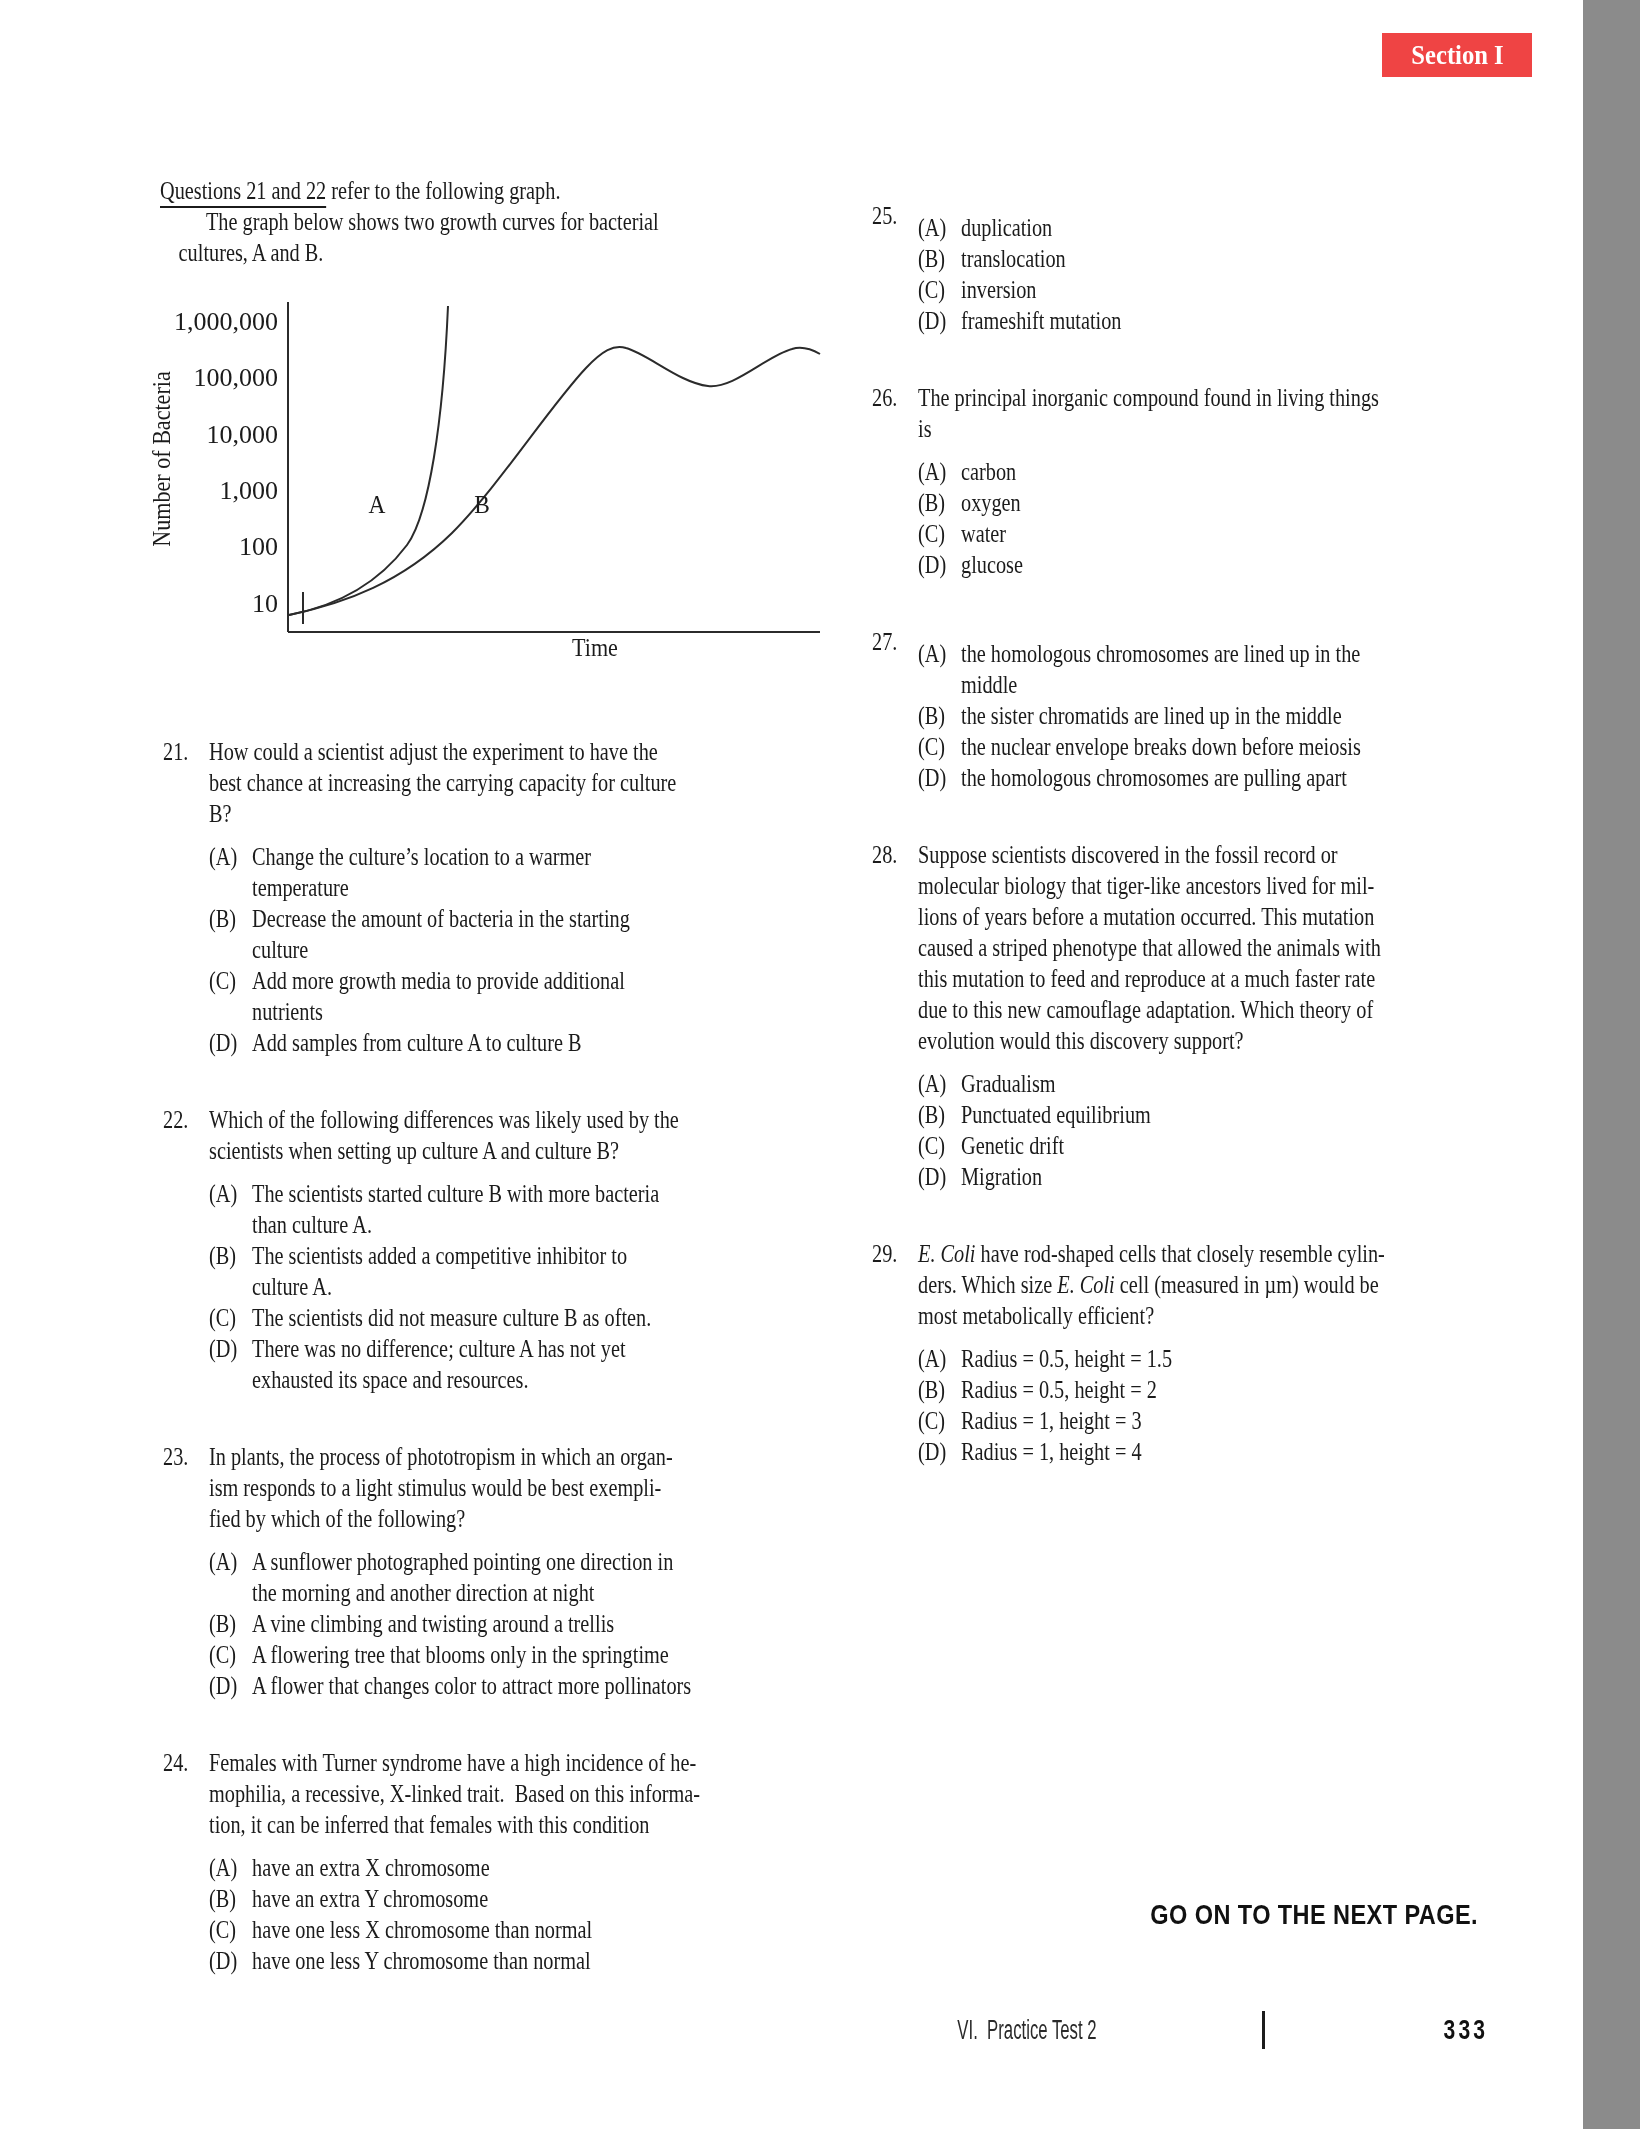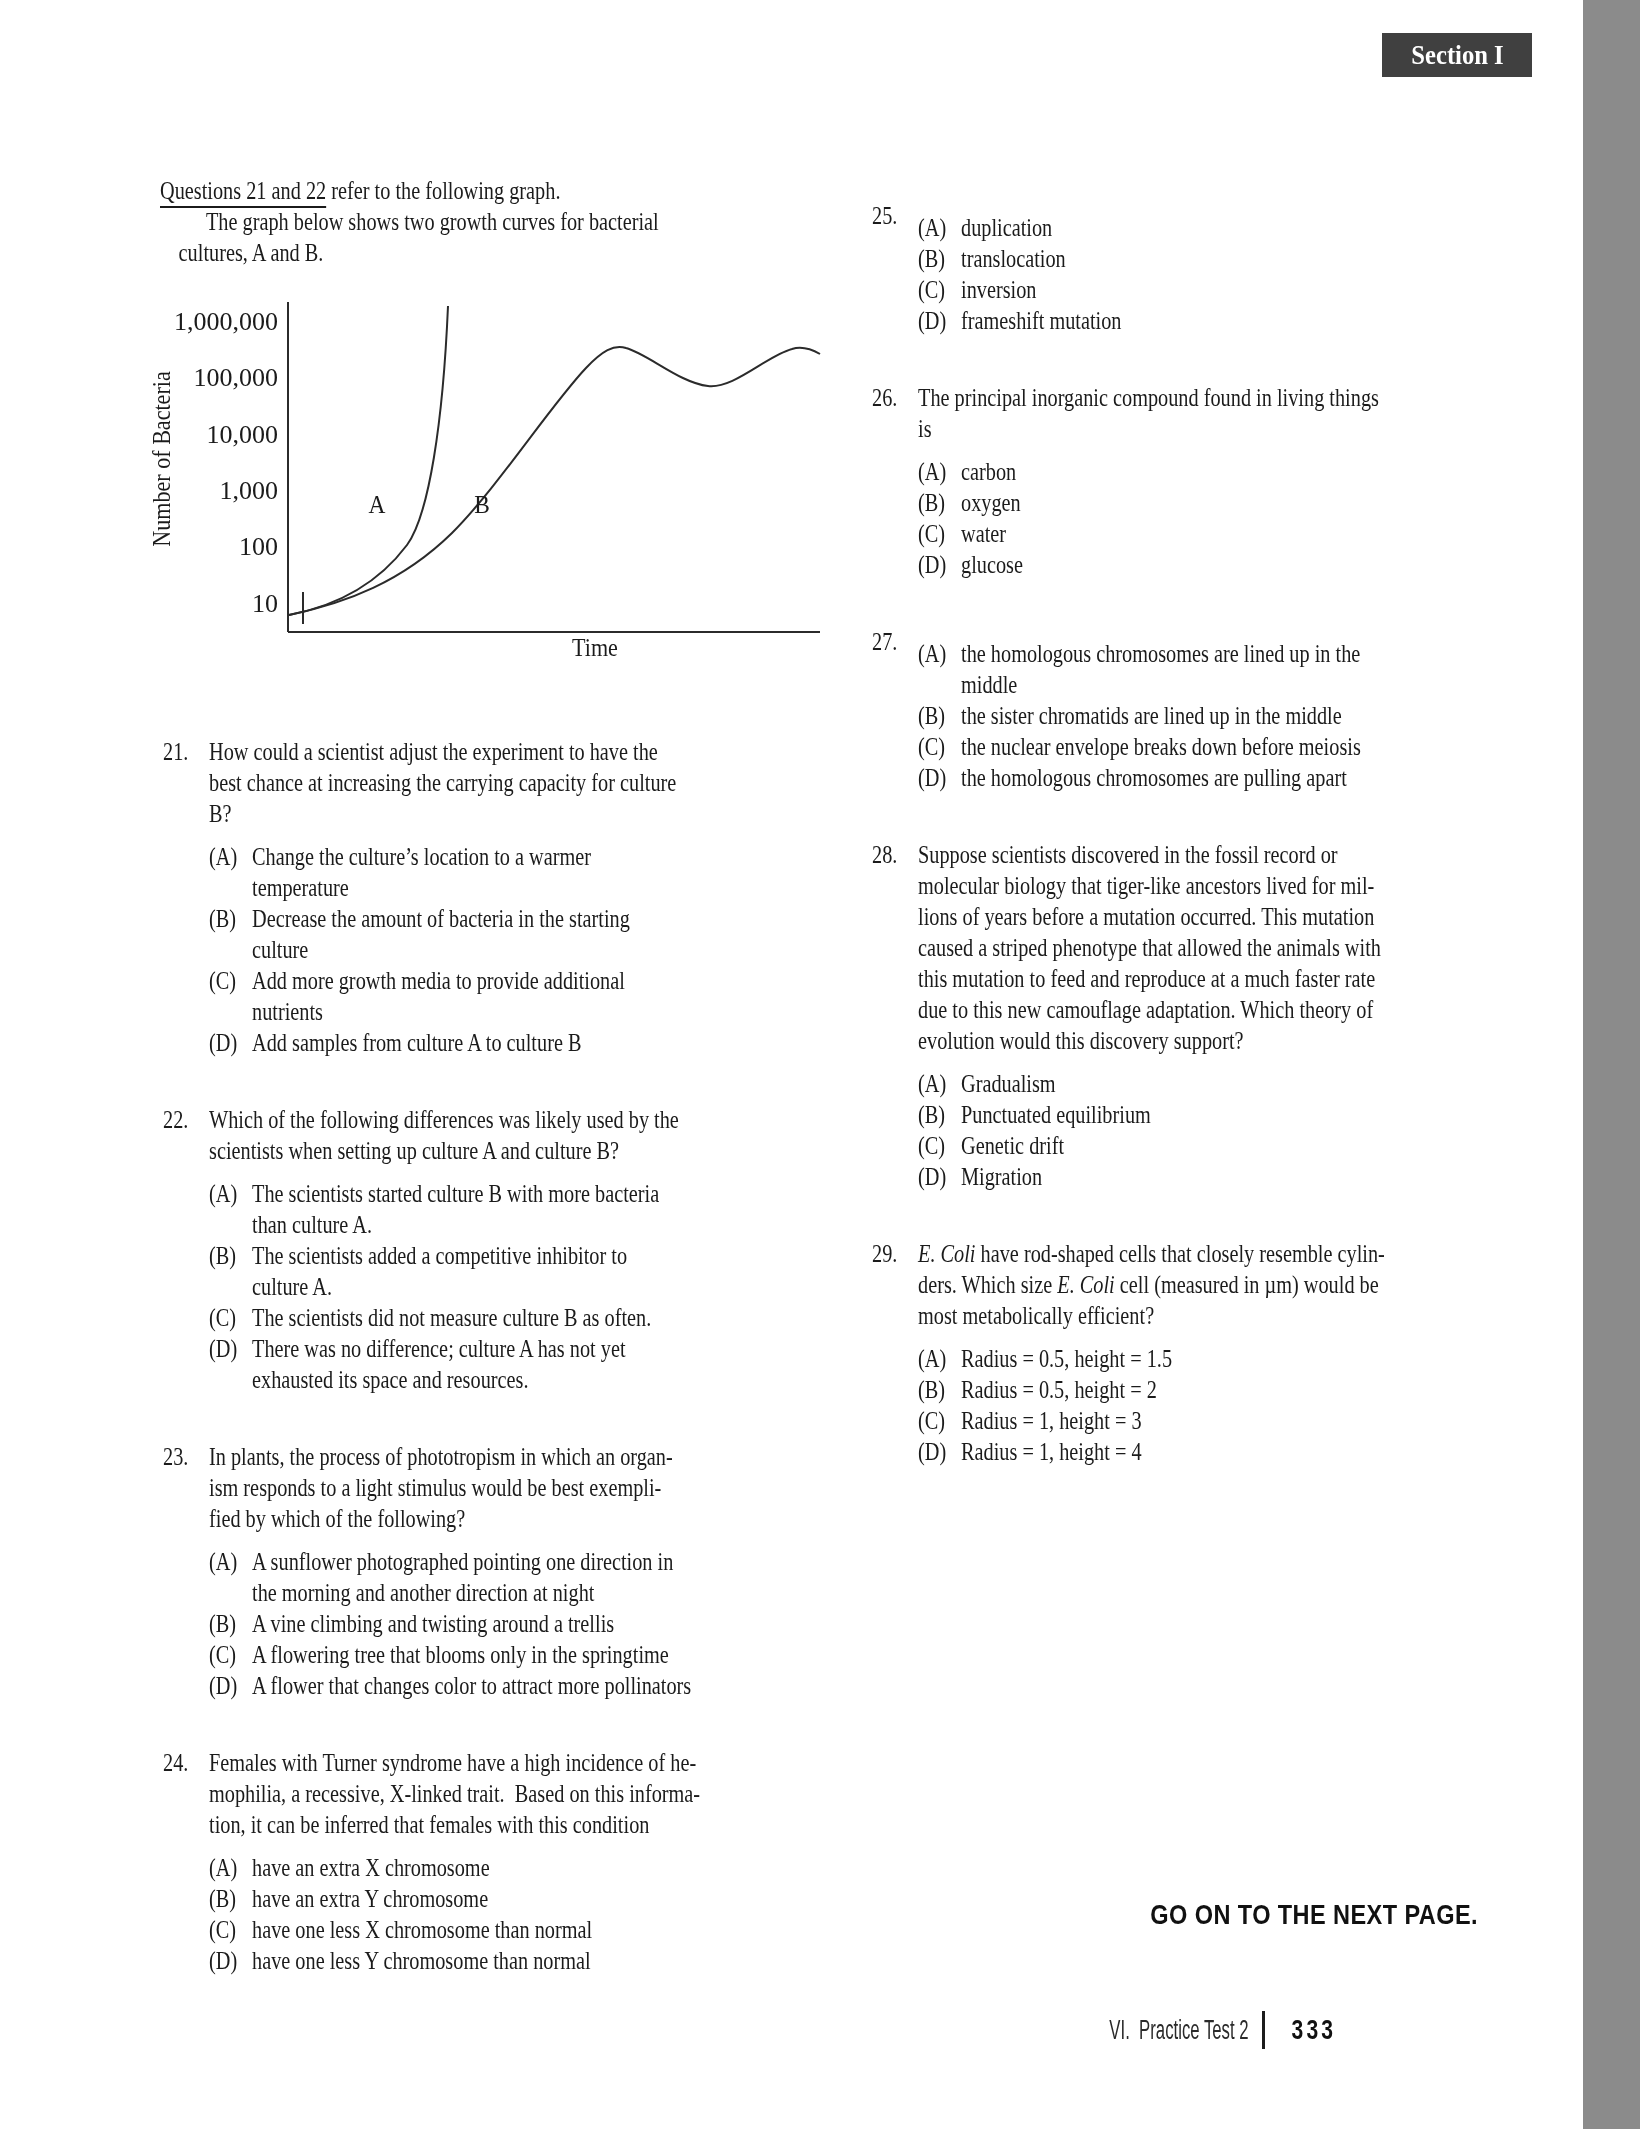--- a/index.html
+++ b/index.html
@@ -1,19 +1,19 @@
 <!DOCTYPE html>
 <html><head>
 <meta charset="utf-8">
 <style>
   html,body{margin:0;padding:0;background:#ffffff;}
   .page{position:relative;width:1640px;height:2129px;background:#ffffff;overflow:hidden;
         font-family:"Liberation Serif", serif;color:#1b1b1b;}
   .sidebar-strip{position:absolute;top:0;right:0;width:57px;height:2129px;background:#8b8b8b;}
-  .section-badge{position:absolute;left:1382px;top:33px;width:150px;height:44px;background:#404040;
+  .section-badge{position:absolute;left:1382px;top:33px;width:150px;height:44px;background:#ef4444;
         display:flex;align-items:center;justify-content:center;}
   .section-badge span{color:#ffffff;font-weight:bold;font-size:28px;white-space:pre;
         transform:scaleX(0.88);transform-origin:50% 50%;}
   .col-left{position:absolute;left:163px;top:175px;width:660px;}
   .col-right{position:absolute;left:872px;top:183px;width:655px;}
   .line{font-size:26px;line-height:31px;white-space:pre;transform:scaleX(0.78);
         transform-origin:0 50%;}
   .intro-line1{margin-left:-3px;}
   .u{border-bottom:2px solid #1b1b1b;padding-bottom:1px;}
   .indent1{padding-left:55px;}
@@ -24,21 +24,21 @@
   .question{display:grid;grid-template-columns:46px 1fr;margin-bottom:46px;}
   .qnum{font-size:26px;line-height:31px;white-space:pre;transform:scaleX(0.78);transform-origin:0 0;}
   .options{margin-top:12px;}
   .opt{display:grid;grid-template-columns:43px 1fr;}
   .letter{font-size:26px;line-height:31px;white-space:pre;transform:scaleX(0.78);transform-origin:0 0;}
   .it{font-style:italic;}
   .go-on{position:absolute;left:872px;top:1899px;width:606px;text-align:right;
         font-family:"Liberation Sans", sans-serif;font-weight:bold;font-size:28px;
         letter-spacing:0.5px;white-space:pre;transform:scaleX(0.84);transform-origin:100% 50%;color:#111;}
   .footer{position:absolute;left:872px;top:2008px;width:616px;height:44px;display:flex;
-        align-items:center;justify-content:center;gap:14px;font-family:"Liberation Sans", sans-serif;}
+        align-items:center;justify-content:space-between;gap:14px;font-family:"Liberation Sans", sans-serif;}
   .footer-label{font-size:27px;color:#2a2a2a;white-space:pre;transform:scaleX(0.62);transform-origin:100% 50%;}
   .footer-divider{width:3px;height:38px;background:#1c1c1c;}
   .footer-page{font-size:27px;font-weight:bold;letter-spacing:4px;color:#111;white-space:pre;
         transform:scaleX(0.78);transform-origin:100% 50%;}
 </style>
 </head>
 <body>
 
 <div class="page">
 

